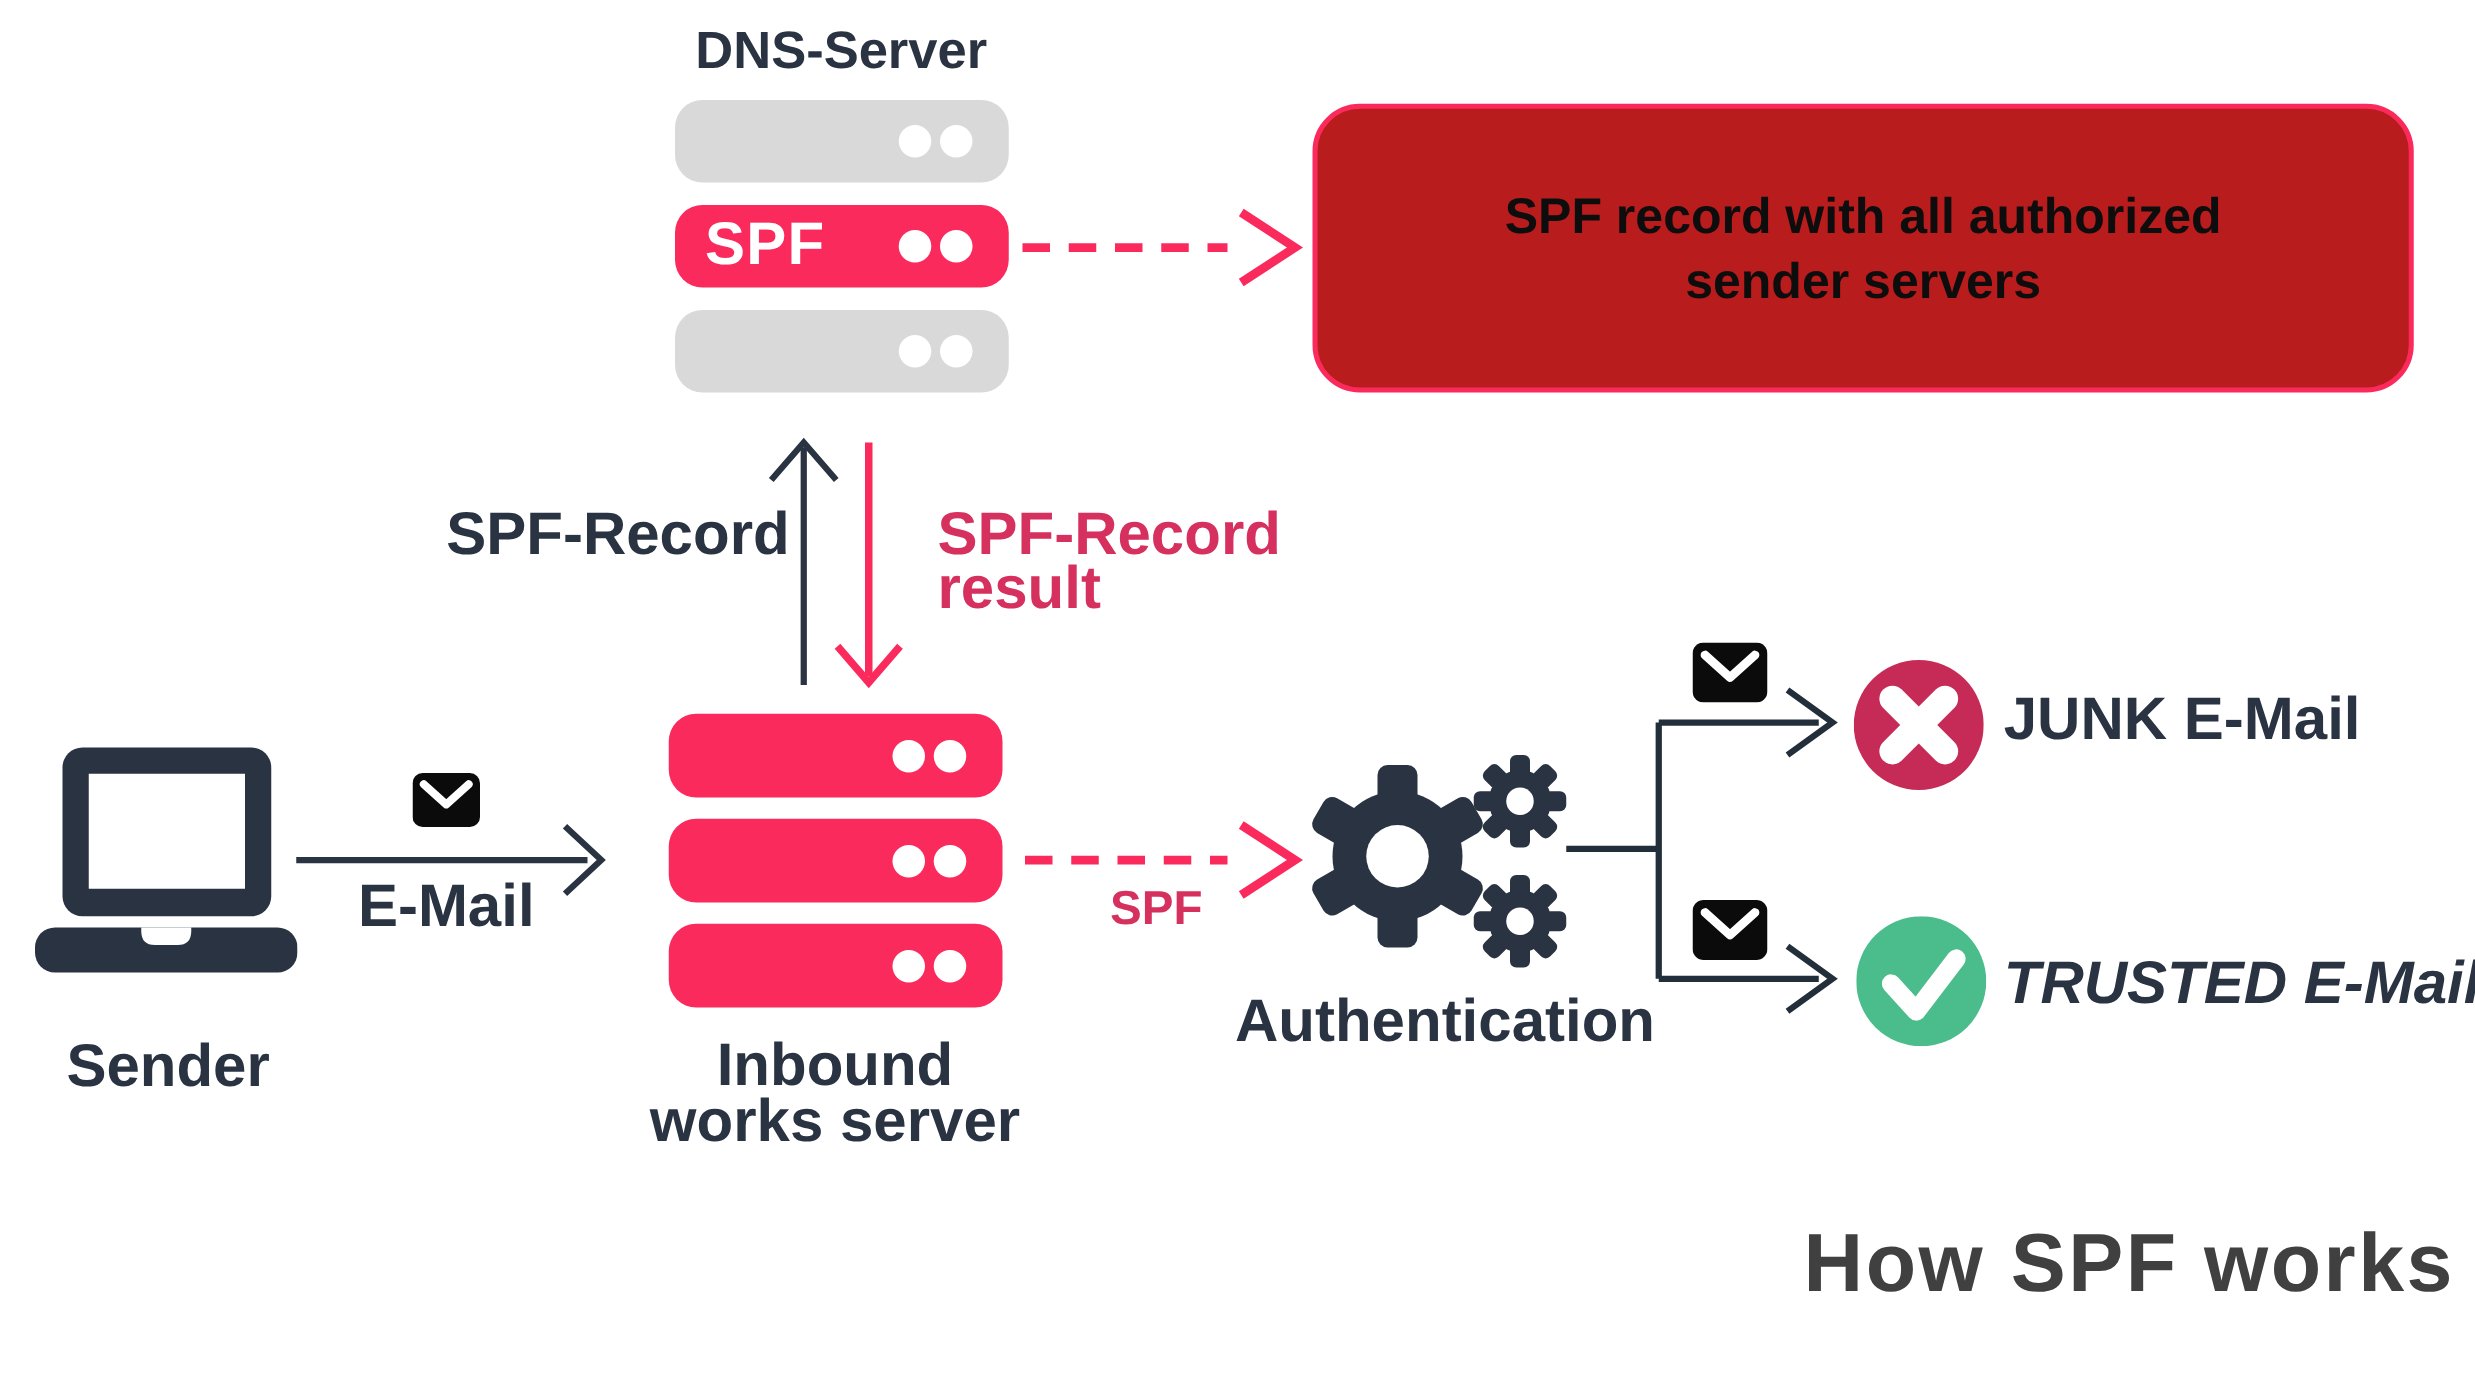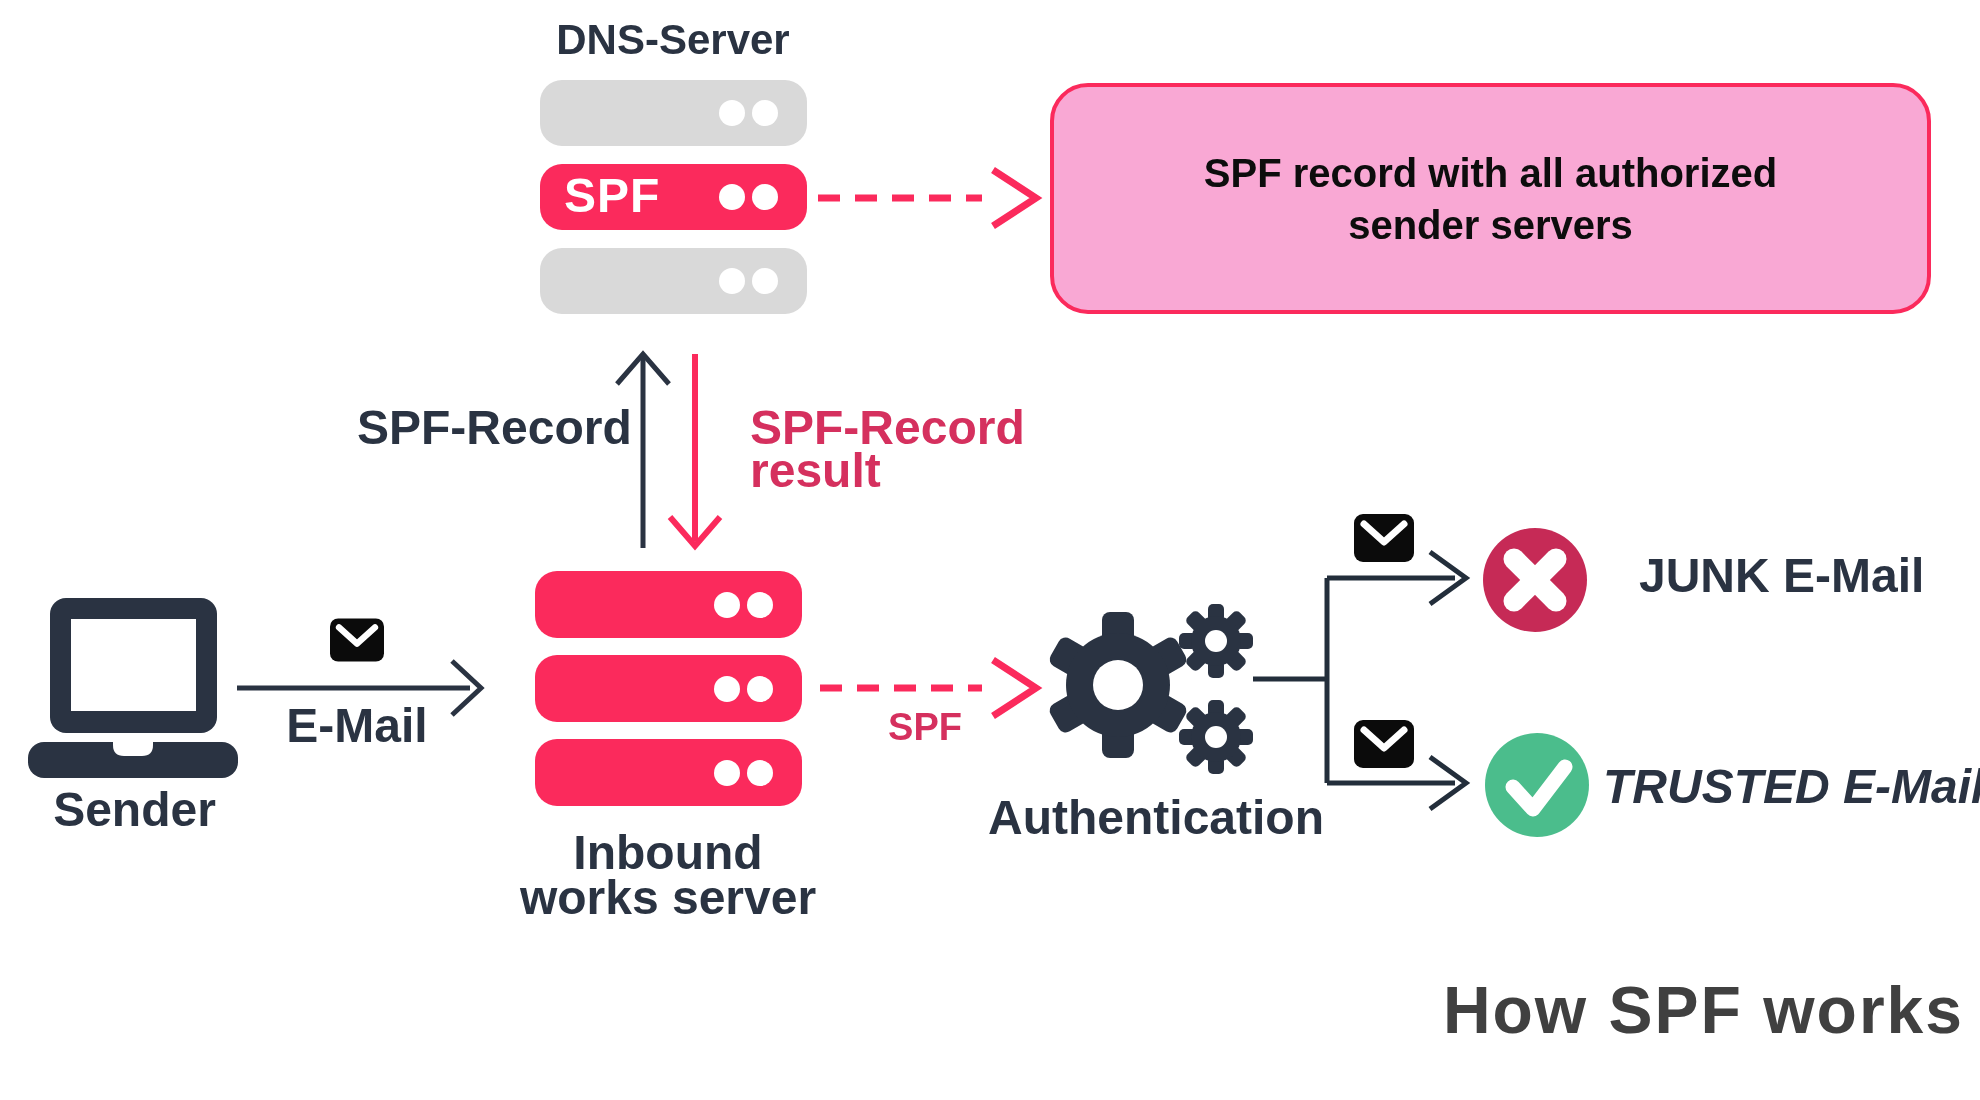--- a/index.html
+++ b/index.html
@@ -41,21 +41,21 @@
   .spf-bar-text{
     position:absolute;left:24px;top:50%;
     transform:translateY(-52%);
     color:#ffffff;font-weight:700;font-size:48px;letter-spacing:1px;
   }
   
   #spf-record-box{
     position:absolute;
     left:1050px;top:83px;width:873px;height:223px;
     border:4px solid #FB2A5C;border-radius:38px;
-    background:#f9a8d4;
+    background:#b91c1c;
     display:flex;flex-direction:column;justify-content:center;align-items:center;
     font-weight:700;font-size:40px;line-height:52px;color:#0D0D0D;
   }
   #watermark{
     position:absolute;right:52px;top:972px;
     font-weight:700;font-size:66px;letter-spacing:2px;
     color:#404040;white-space:nowrap;
   }
   svg{display:block;}
 </style>
@@ -129,21 +129,21 @@
     <div>SPF-Record</div>
     <div>result</div>
   </div>
 
   <svg class="abs" style="left:28px;top:590px;" width="210" height="190" viewBox="0 0 210 190">
     <rect x="22" y="8" width="167" height="135" rx="16" fill="#2A3342"></rect>
     <rect x="43" y="29" width="125" height="92" fill="#ffffff"></rect>
     <rect x="0" y="152" width="210" height="36" rx="16" fill="#2A3342"></rect>
     <path d="M85,152 L125,152 L125,155 Q125,166 114,166 L96,166 Q85,166 85,155 Z" fill="#ffffff"></path>
   </svg>
-  <div class="lbl center" style="left:32px;top:788px;width:205px;">Sender</div>
+  <div class="lbl center" style="left:32px;top:832px;width:205px;">Sender</div>
 
   <svg class="abs" style="left:330px;top:618px;" width="54" height="44" viewBox="0 0 60 48">
     <rect width="60" height="48" rx="9" fill="#0B0B0B"></rect>
     <path d="M10,10 L30,28 L50,10" stroke="#ffffff" stroke-width="7" fill="none" stroke-linecap="round" stroke-linejoin="round"></path>
   </svg>
   <div class="lbl center" style="left:282px;top:704px;width:150px;">E-Mail</div>
 
   <div class="server-bar pink inbound" style="top:571px;">
     <span class="dot d1"></span>
     <span class="dot d2"></span>
@@ -207,21 +207,21 @@
     <rect width="60" height="48" rx="9" fill="#0B0B0B"></rect>
     <path d="M10,10 L30,28 L50,10" stroke="#ffffff" stroke-width="7" fill="none" stroke-linecap="round" stroke-linejoin="round"></path>
   </svg>
   <svg class="abs" style="left:1483px;top:528px;" width="104" height="104" viewBox="0 0 104 104">
     <circle cx="52" cy="52" r="52" fill="#C62A56"></circle>
     <g stroke="#ffffff" stroke-width="21" stroke-linecap="round">
       <line x1="31" y1="31" x2="73" y2="73"></line>
       <line x1="73" y1="31" x2="31" y2="73"></line>
     </g>
   </svg>
-  <div class="lbl" style="left:1603px;top:554px;margin-left:36px;">JUNK E-Mail</div>
+  <div class="lbl" style="left:1603px;top:554px;">JUNK E-Mail</div>
 
   <svg class="abs" style="left:1354px;top:720px;" width="60" height="48" viewBox="0 0 60 48">
     <rect width="60" height="48" rx="9" fill="#0B0B0B"></rect>
     <path d="M10,10 L30,28 L50,10" stroke="#ffffff" stroke-width="7" fill="none" stroke-linecap="round" stroke-linejoin="round"></path>
   </svg>
   <svg class="abs" style="left:1485px;top:733px;" width="104" height="104" viewBox="0 0 104 104">
     <circle cx="52" cy="52" r="52" fill="#4BBD8C"></circle>
     <path d="M28,54 L48,76 L80,34" stroke="#ffffff" stroke-width="15" fill="none" stroke-linecap="round" stroke-linejoin="round"></path>
   </svg>
   <div class="lbl" style="left:1603px;top:765px;font-style:italic;">TRUSTED E-Mail</div>

